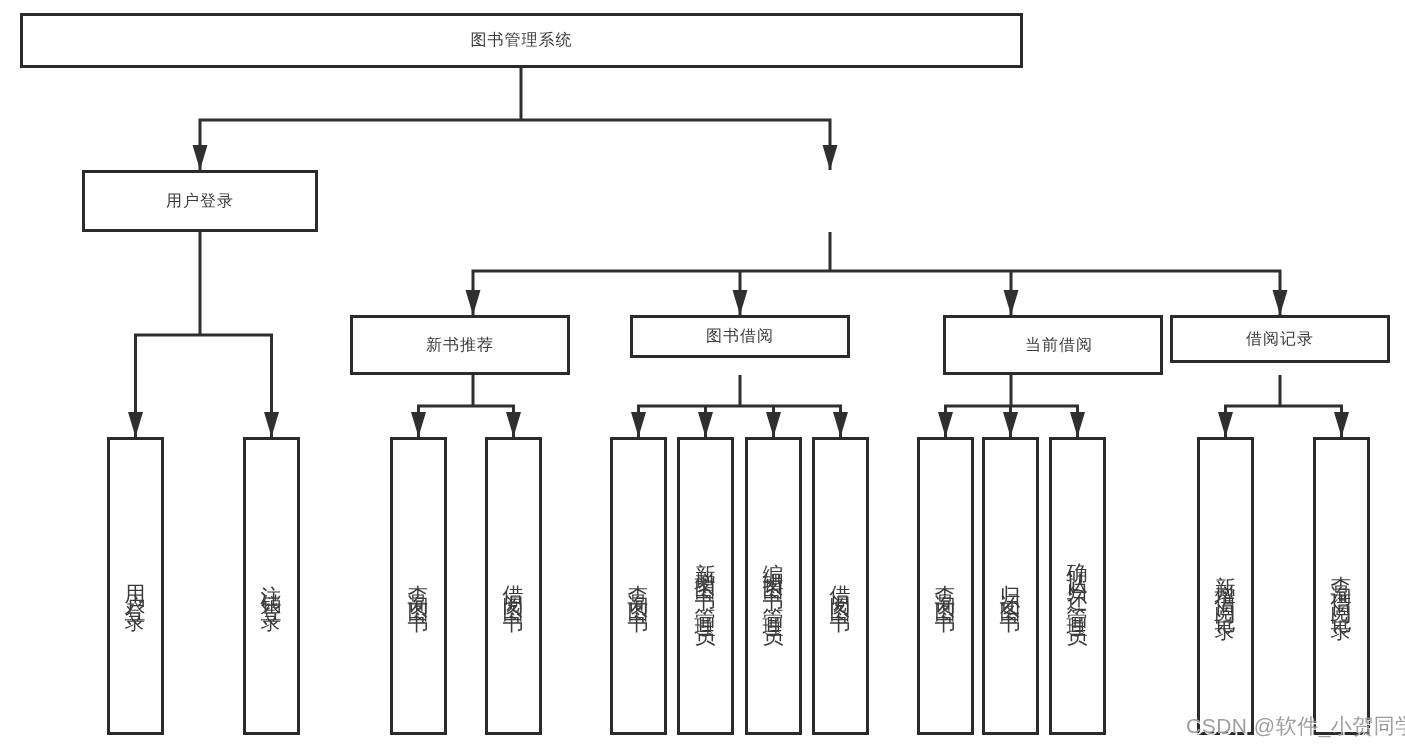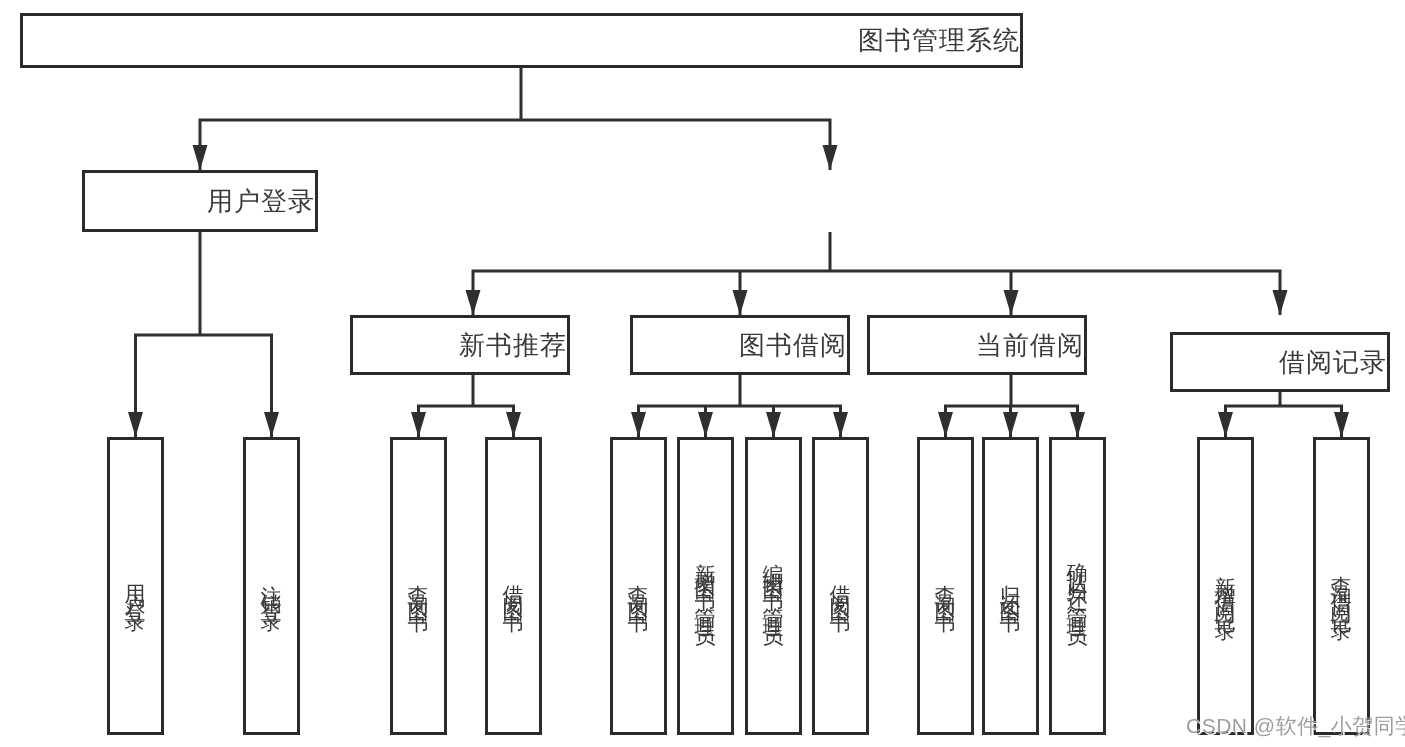--- a/index.html
+++ b/index.html
@@ -18,22 +18,22 @@
     width: 1405px; height: 747px;
     pointer-events: none;
   }
   .node {
     position: absolute;
     box-sizing: border-box;
     border: 3px solid #2b2b2b;
     background: #ffffff;
     display: flex;
     align-items: center;
-    justify-content: flex-end;
-    font-size: 26px;
+    justify-content: center;
+    font-size: 16px;
     letter-spacing: 1px;
     color: #3a3a3a;
     z-index: 2;
   }
   .leaf {
     position: absolute;
     box-sizing: border-box;
     border: 3px solid #2b2b2b;
     background: #ffffff;
     width: 57px;
@@ -107,27 +107,27 @@
     <span>图书管理系统</span>
   </div>
 
   <div class="node" style="left:82px; top:170px; width:236px; height:62px;">
     <span>用户登录</span>
   </div>
 
   <div class="node" style="left:350px; top:315px; width:220px; height:60px;">
     <span>新书推荐</span>
   </div>
-  <div class="node" style="left:630px; top:315px; width:220px; height:60px;">
+  <div class="node" style="left:630px; top:315px; width:220px; height:43px;">
     <span>图书借阅</span>
   </div>
-  <div class="node" style="left:867px; top:315px; width:220px; height:60px;padding-left:12px;">
+  <div class="node" style="left:943px; top:315px; width:220px; height:60px;padding-left:12px;">
     <span>当前借阅</span>
   </div>
-  <div class="node" style="left:1170px; top:332px; width:220px; height:60px;">
+  <div class="node" style="left:1170px; top:315px; width:220px; height:48px;">
     <span>借阅记录</span>
   </div>
 
   <div class="leaf" style="left:107px;">
     <span>用户登录</span>
   </div>
   <div class="leaf" style="left:243px;">
     <span>注销登录</span>
   </div>
 

